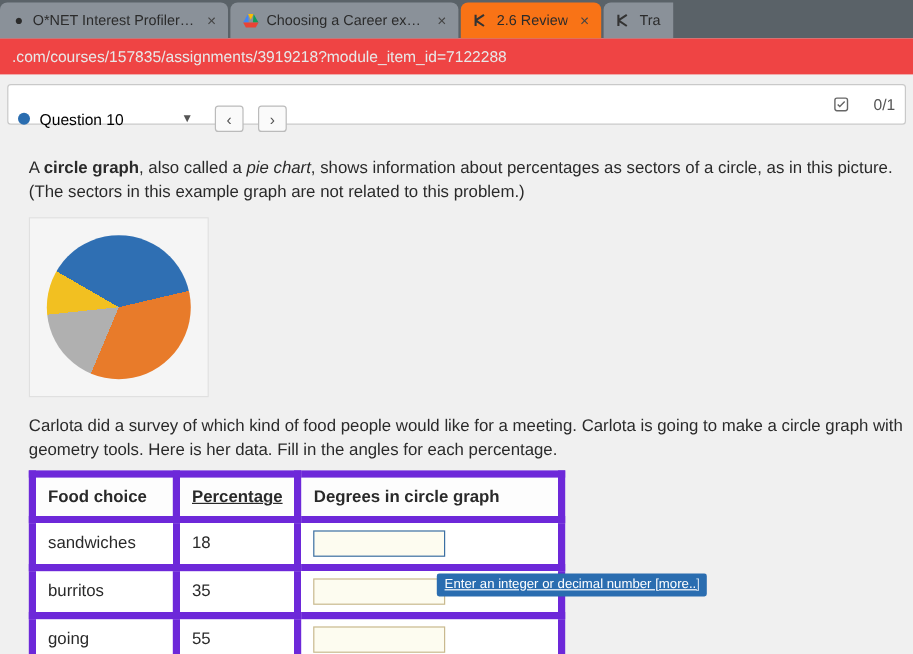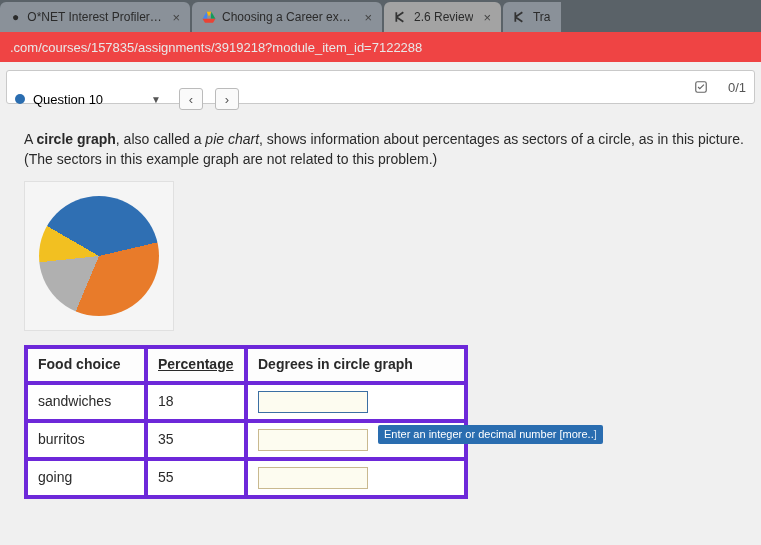--- a/index.html
+++ b/index.html
@@ -1,20 +1,20 @@
 <!DOCTYPE html>
 <html><head>
 <meta charset="utf-8">
 <style>
 * { box-sizing: border-box; margin: 0; padding: 0; }
 body { font-family: "Helvetica Neue", Arial, sans-serif; font-size: 14px; background: #f0f0f0; width: 761px; height: 545px; overflow: hidden; position: relative; }
 
 .tabstrip { display: flex; background: #5a6268; height: 32px; align-items: flex-end; overflow: hidden; }
 .tab { height: 30px; background: #8a9199; color: #2b2b2b; display: flex; align-items: center; padding: 0 10px; font-size: 12px; border-radius: 6px 6px 0 0; margin-right: 2px; white-space: nowrap; gap: 6px; max-width: 190px; }
-.tab.active { background: #a3a3a3; }
+.tab.active { background: #f97316; }
 .tab .close { margin-left: 4px; font-size: 13px; color: #444; }
 .tab-icon { width: 14px; height: 14px; display: inline-flex; align-items: center; justify-content: center; }
 .tab-title { overflow: hidden; text-overflow: ellipsis; }
 .tab.cut { border-radius: 6px 0 0 0; min-width:40px;margin-top:28px;}
 
 .urlbar { background: #ef4444; color: #e8e8e8; height: 30px; display: flex; align-items: center; padding: 0 10px; font-size: 13px; }
 
 .question-bar { background: #fff; border: 1px solid #c9c9c9; margin: 8px 6px; height: 34px; display: flex; align-items: center; border-radius: 3px; padding: 0 8px; font-size: 13px; justify-content: space-between;}
 .qb-left { display:flex; align-items:center; gap:8px;margin-top:24px;}
 .bullet { width: 10px; height: 10px; border-radius: 50%; background: #2a6db0; display: inline-block; }
@@ -23,29 +23,29 @@
 .score { display:flex; align-items:center; gap:20px; color:#555;}
 
 .content { padding: 18px 4px 0 24px; color: #2a2a2a; font-size: 14px; line-height: 1.4; }
 .intro .b1 { font-weight: bold; }
 .intro .i1 { font-style: italic; }
 
 .pie-wrap { width: 150px; height: 150px; background: #f5f5f5; border:1px solid #e0e0e0; margin: 12px 0 14px 0; display:flex; align-items:center; justify-content:center;}
 .pie { width: 120px; height: 120px; border-radius: 50%; }
 
 .table { border-collapse: collapse; margin-top: 8px; }
-.table th, .table td { border: 4px solid #6d28d9; padding: 6px 10px; font-size: 14px; text-align: left; vertical-align: middle; background:#fff;}
+.table th, .table td { border: 6px solid #6d28d9; padding: 6px 10px; font-size: 14px; text-align: left; vertical-align: middle; background:#fff;}
 .table th { font-weight: bold; background:#fdfdfd;}
 .col-food { width: 120px; }
 .col-pct { width: 100px; text-decoration: underline; }
 .col-deg { width: 220px; text-align:center;}
 .ans-input { width: 110px; height: 22px; border: 1.5px solid #3b6fa3; background: #fdfcf0; padding: 0 4px; font-size: 13px; }
 .ans-input.dim { border-color: #c9b98f; }
 .tooltip-row td { position: relative; }
-.input-tip { position: absolute; left: 130px; top: 2px; background: #2a6db0; color: #fff; font-size: 11px; padding: 2px 6px; white-space: nowrap; border-radius:2px;}
+.input-tip { position: absolute; left: 113px; top: 2px; background: #2a6db0; color: #fff; font-size: 11px; padding: 2px 6px; white-space: nowrap; border-radius:2px;text-decoration:underline;}
 .input-tip::after{content:"]"; color:#cfe0f0;}
 </style>
 </head>
 <body>
 
 <div class="tabstrip">
   <div class="tab">
     <span class="tab-icon">●</span>
     <span class="tab-title">O*NET Interest Profiler at My N</span>
     <span class="close">×</span>
@@ -105,20 +105,21 @@
 
 <div class="content">
   <p class="intro">
     <span>A </span><span class="b1">circle graph</span><span>, also called a </span><span class="i1">pie chart</span><span>, shows information about percentages as sectors of a circle, as in this picture. (The sectors in this example graph are not related to this problem.)</span>
   </p>
 
   <div class="pie-wrap">
     <div class="pie" id="pie" style="background: conic-gradient(from 300deg, rgb(47, 111, 179) 0deg, rgb(47, 111, 179) 136.8deg, rgb(232, 123, 42) 136.8deg, rgb(232, 123, 42) 262.8deg, rgb(176, 176, 176) 262.8deg, rgb(176, 176, 176) 324deg, rgb(242, 192, 33) 324deg, rgb(242, 192, 33) 360deg);"></div>
   </div>
 
+  <p>Carlota did a survey of which kind of food people would like for a meeting. Carlota is going to make a circle graph with geometry tools. Here is her data. Fill in the angles for each percentage.</p>
 
   <table class="table">
     <tbody>
         <tr>
       <th class="col-food">Food choice</th>
       <th class="col-pct">Percentage</th>
       <th class="col-deg">Degrees in circle graph</th>
     </tr>
     <tr class="tooltip-row">
       <td>sandwiches</td>

